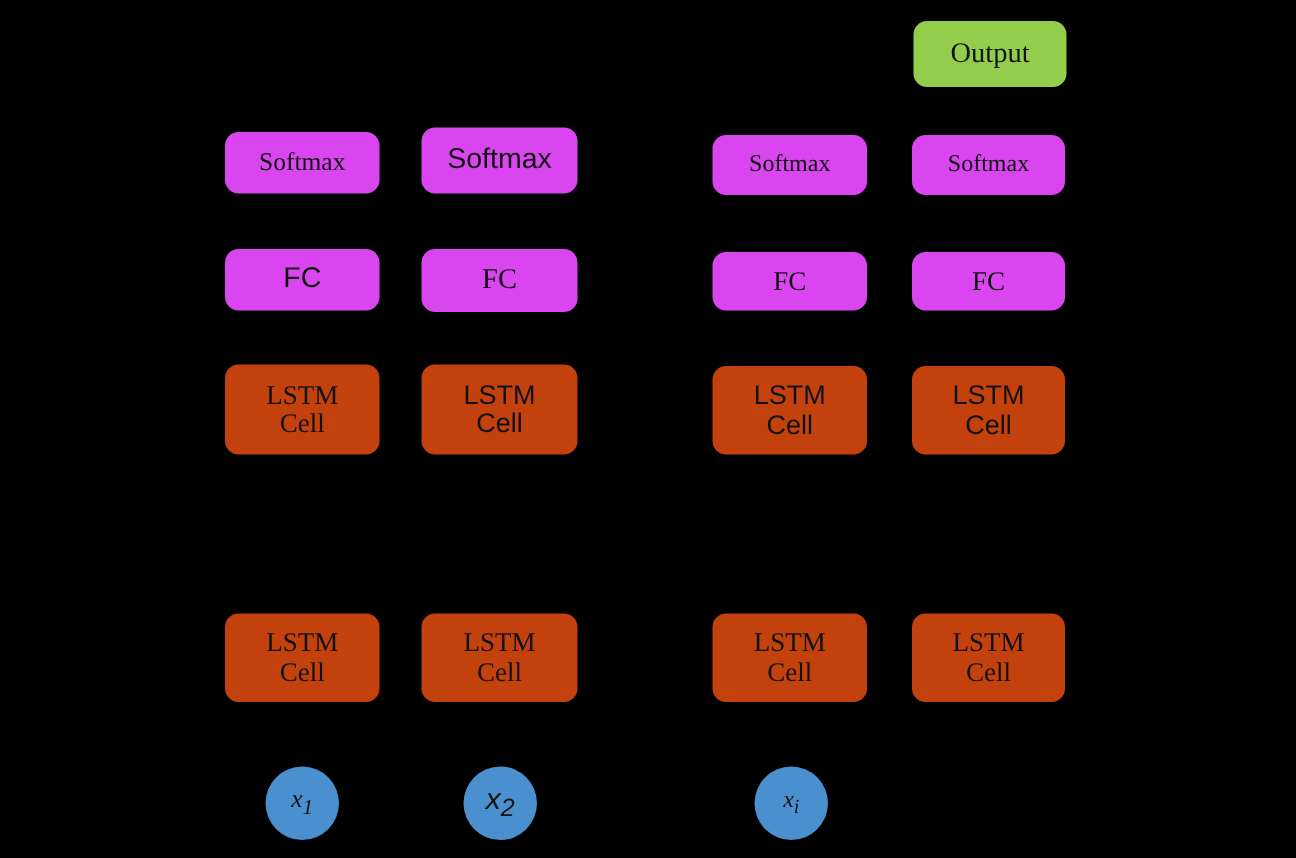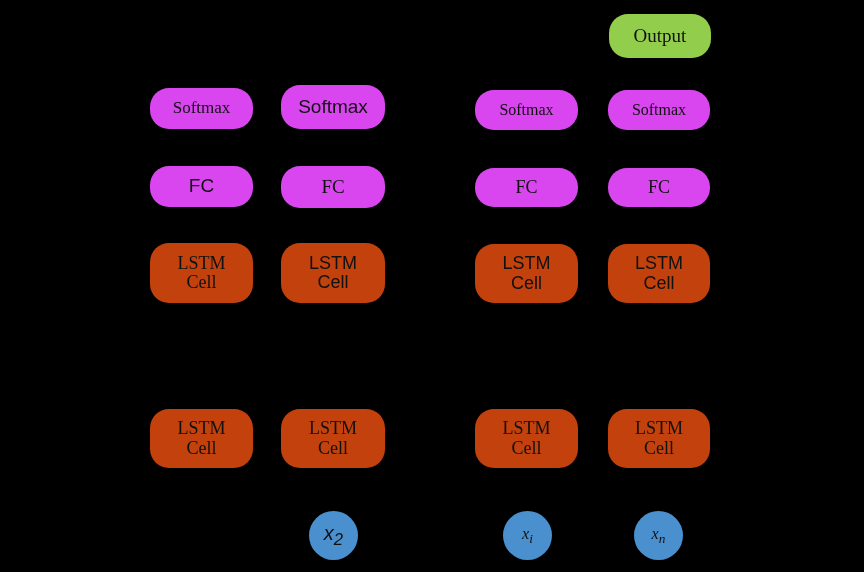--- a/index.html
+++ b/index.html
@@ -20,21 +20,21 @@
     box-sizing: border-box;
     display: flex;
     align-items: center;
     justify-content: center;
     text-align: center;
     color: #111111;
     line-height: 1.08;
     white-space: pre-line;
   }
   .rect {
-    border-radius: 19px;
+    border-radius: 9px;
   }
   .yellow {
     background: #d946ef;
   }
   .blue {
     background: #c2410c;
   }
   .green {
     background: #92ce4c;
   }
@@ -112,23 +112,23 @@
   </div>
   <div class="node rect blue serif" style="left:475px; top:409px; width:103px; height:59px; font-size:18px;">
     <span>LSTM
 Cell</span>
   </div>
   <div class="node rect blue serif" style="left:608px; top:409px; width:102px; height:59px; font-size:18px;">
     <span>LSTM
 Cell</span>
   </div>
 
+  <div class="node circle serif" style="left:177px; top:511px; width:49px; height:49px; font-size:17px;">
+    <span><span>x</span><sub>1</sub></span>
+  </div>
   <div class="node circle sans" style="left:309px; top:511px; width:49px; height:49px; font-size:20px;">
     <span><span>x</span><sub>2</sub></span>
   </div>
   <div class="node circle serif" style="left:503px; top:511px; width:49px; height:49px; font-size:16px;">
     <span><span>x</span><sub>i</sub></span>
   </div>
-  <div class="node circle serif" style="left:634px; top:511px; width:49px; height:49px; font-size:16px;">
-    <span><span>x</span><sub>n</sub></span>
-  </div>
 
 </div>
 
 </body></html>

